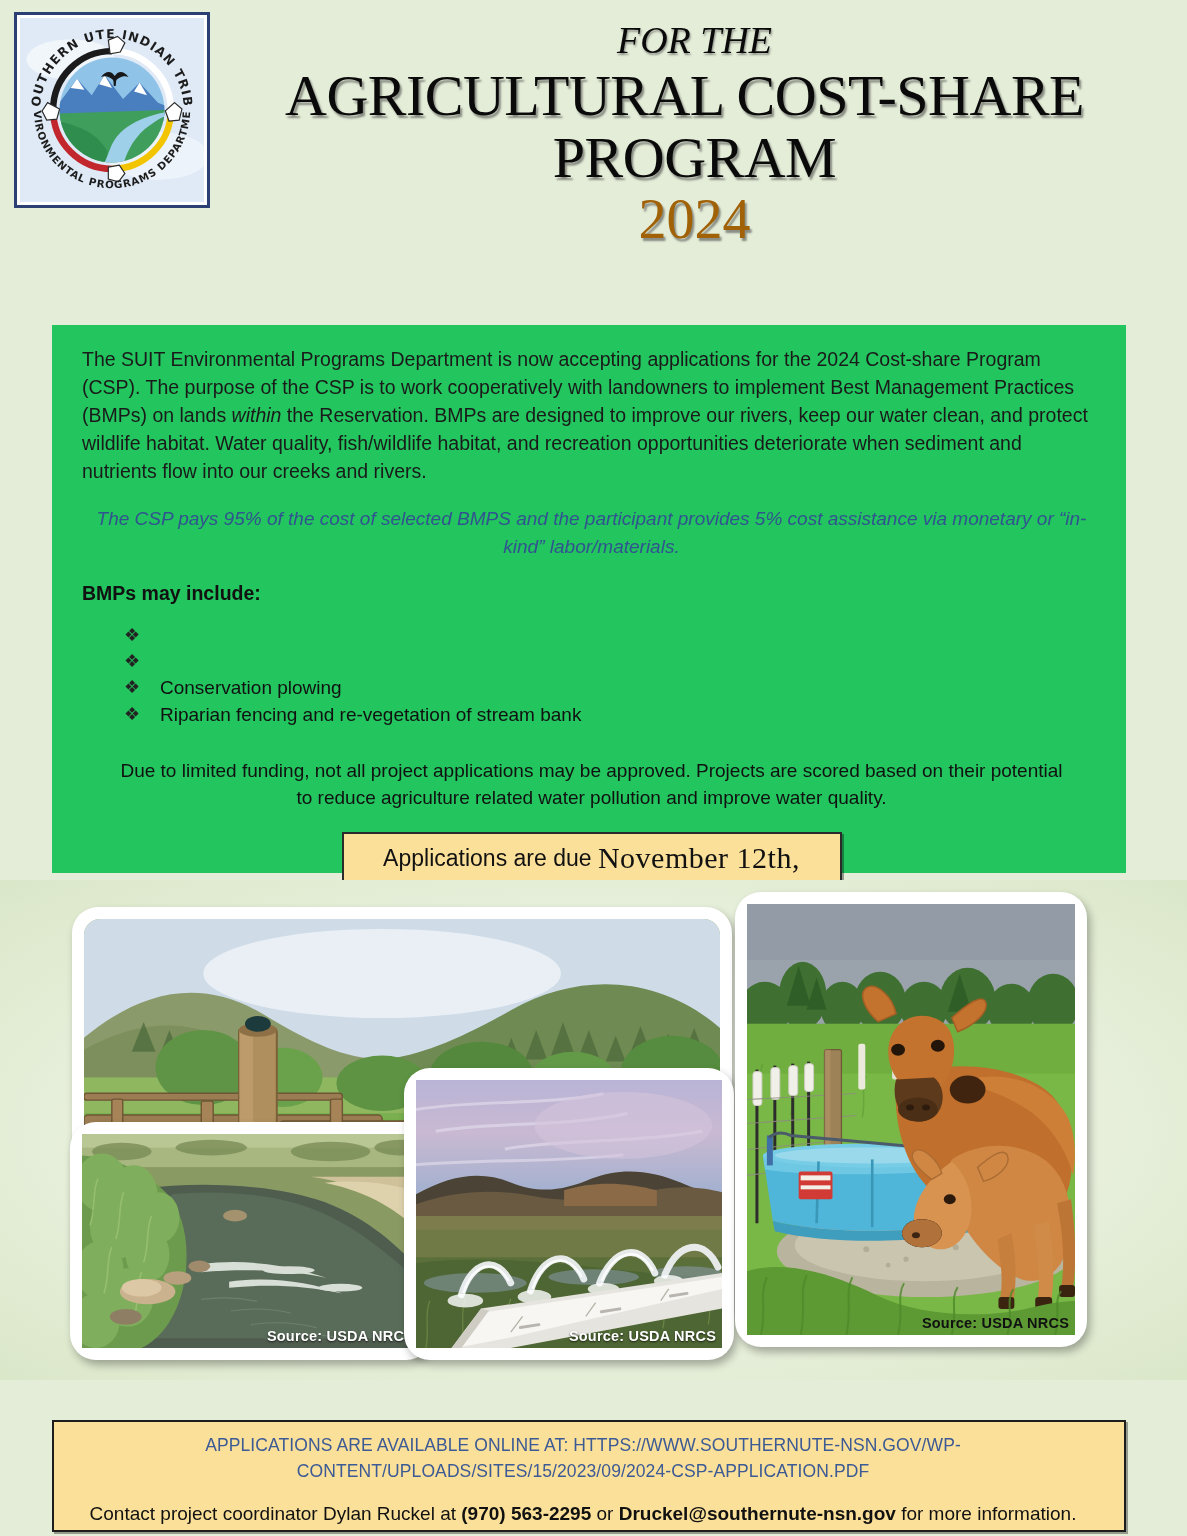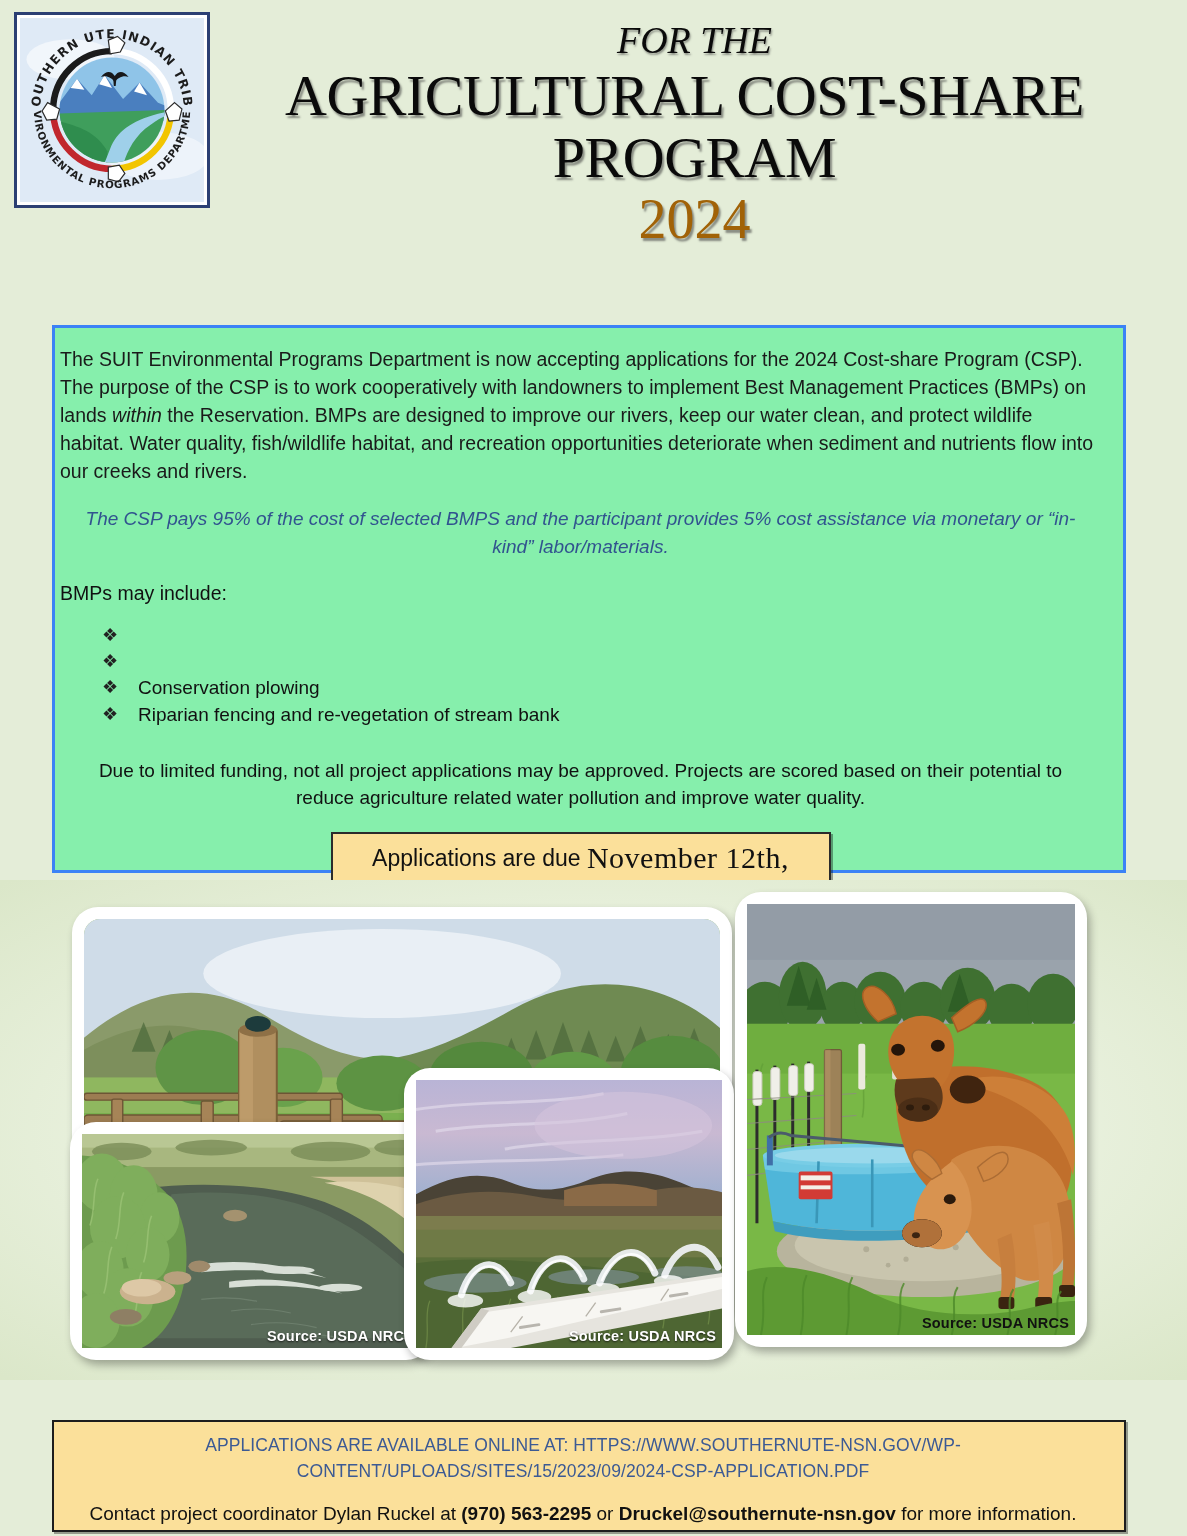--- a/index.html
+++ b/index.html
@@ -77,23 +77,23 @@
     text-shadow: 2px 3px 2px rgba(60,60,60,0.55);
   }
 
   
   .info-box {
     position: absolute;
     left: 52px;
     top: 325px;
     width: 1074px;
     height: 548px;
-    border: 3px solid #3b82f6;
-    background: #86efac;
-    padding: 18px 22px 0 5px;
+    border: 3px solid #22c55e;
+    background: #22c55e;
+    padding: 18px 22px 0 27px;
   }
 
   .para {
     font-size: 19.5px;
     line-height: 1.43;
     color: #1a1a1a;
     text-align: left;
   }
   .para em { font-style: italic; }
 
@@ -103,21 +103,21 @@
     line-height: 1.45;
     font-style: italic;
     color: #31538f;
     text-align: center;
     padding: 0 8px;
   }
 
   .bmp-head {
     margin-top: 22px;
     font-size: 19.5px;
-    font-weight: normal;
+    font-weight: bold;
     color: #111;
   }
 
   ul.bmp-list {
     list-style: none;
     margin-top: 18px;
     margin-left: 42px;
   }
   ul.bmp-list li {
     font-size: 19px;

